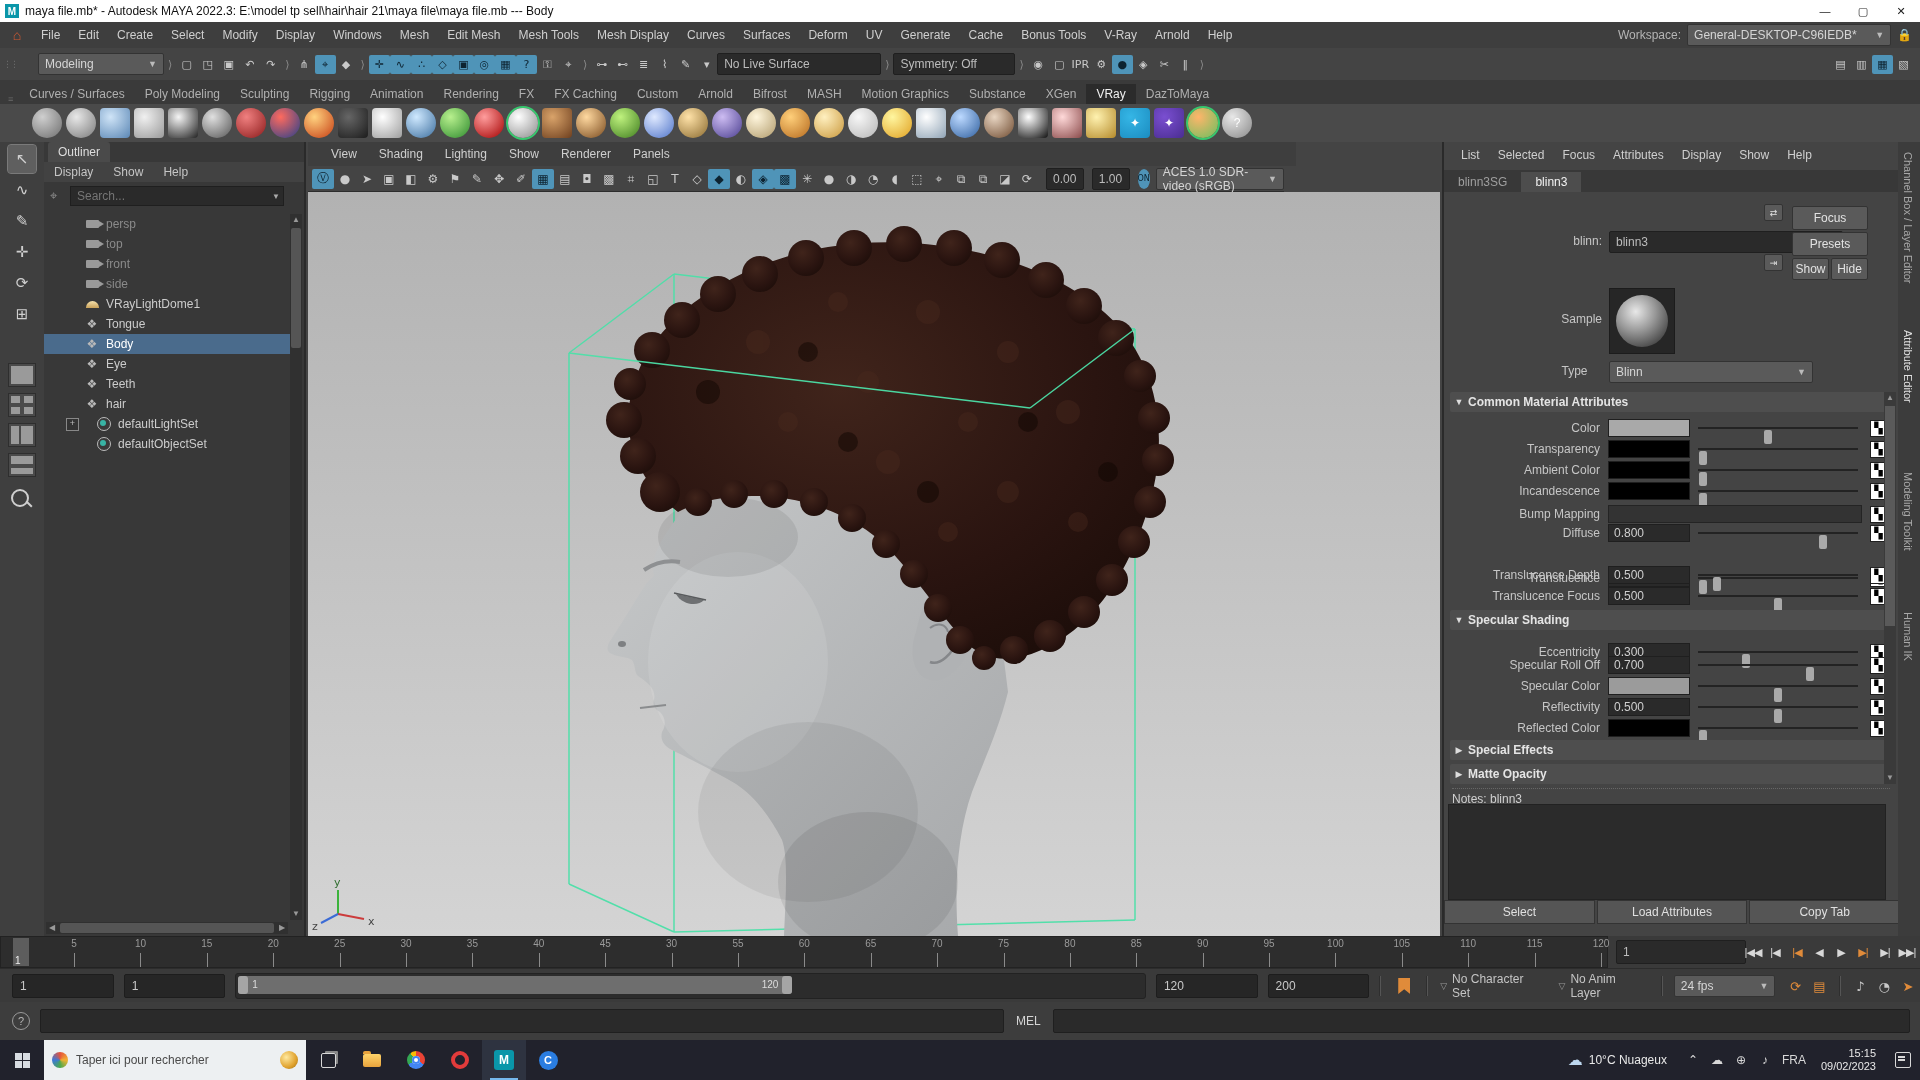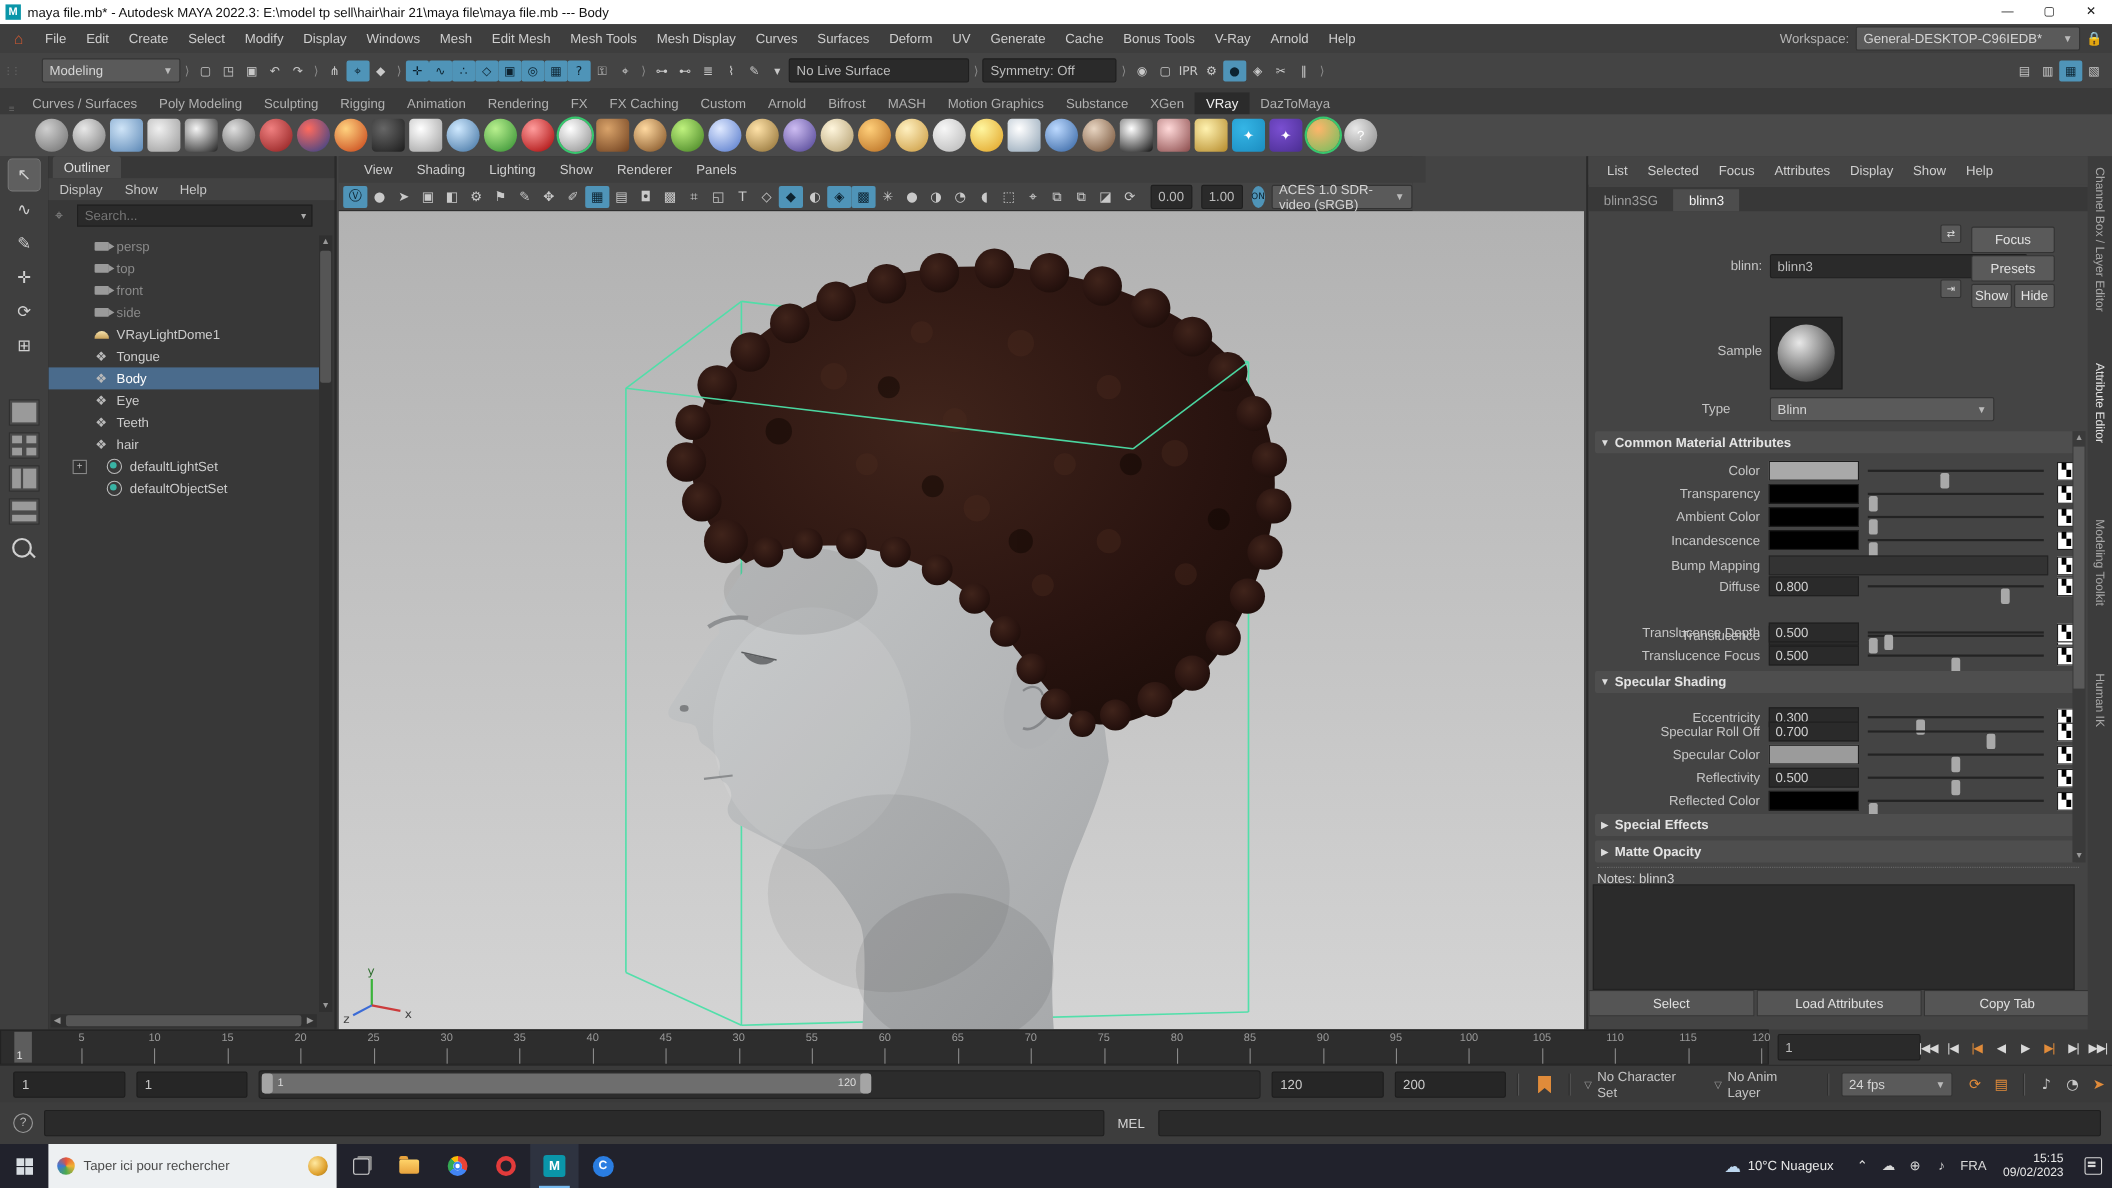--- a/index.html
+++ b/index.html
@@ -678,21 +678,21 @@
     <div class="r aebtn" style="left:320px;top:112px;width:17px;height:15px;font-size:9px">⇥</div>
     <div class="r aebtn" style="left:348px;top:64px;width:74px;height:22px">Focus</div>
     <div class="r aebtn" style="left:348px;top:90px;width:74px;height:22px">Presets</div>
     <div class="r aebtn" style="left:348px;top:116px;width:35px;height:20px">Show</div>
     <div class="r aebtn" style="left:387px;top:116px;width:35px;height:20px">Hide</div>
 
     <span class="r" style="left:68px;top:170px;width:90px;text-align:right;color:#c6c6c6">Sample</span>
     <div class="r" style="left:165px;top:146px;width:64px;height:64px;background:#262626;border:1px solid #1c1c1c">
       <div style="width:52px;height:52px;margin:6px;border-radius:50%;background:radial-gradient(circle at 38% 32%,#e8e8e8,#9a9a9a 40%,#3c3c3c 85%,#2a2a2a)"></div>
     </div>
-    <span class="r" style="left:103px;top:222px;width:55px;text-align:left;color:#c6c6c6">Type</span>
+    <span class="r" style="left:103px;top:222px;width:55px;text-align:center;color:#c6c6c6">Type</span>
     <div class="r dd" style="left:165px;top:219px;width:190px">
       <span>Blinn</span>
       <span class="arr">▼</span>
     </div>
 
     <div class="r sect" style="top:250px">
       <span class="tri">▼</span>
       <span>Common Material Attributes</span>
     </div>
     <div id="commonrows">

